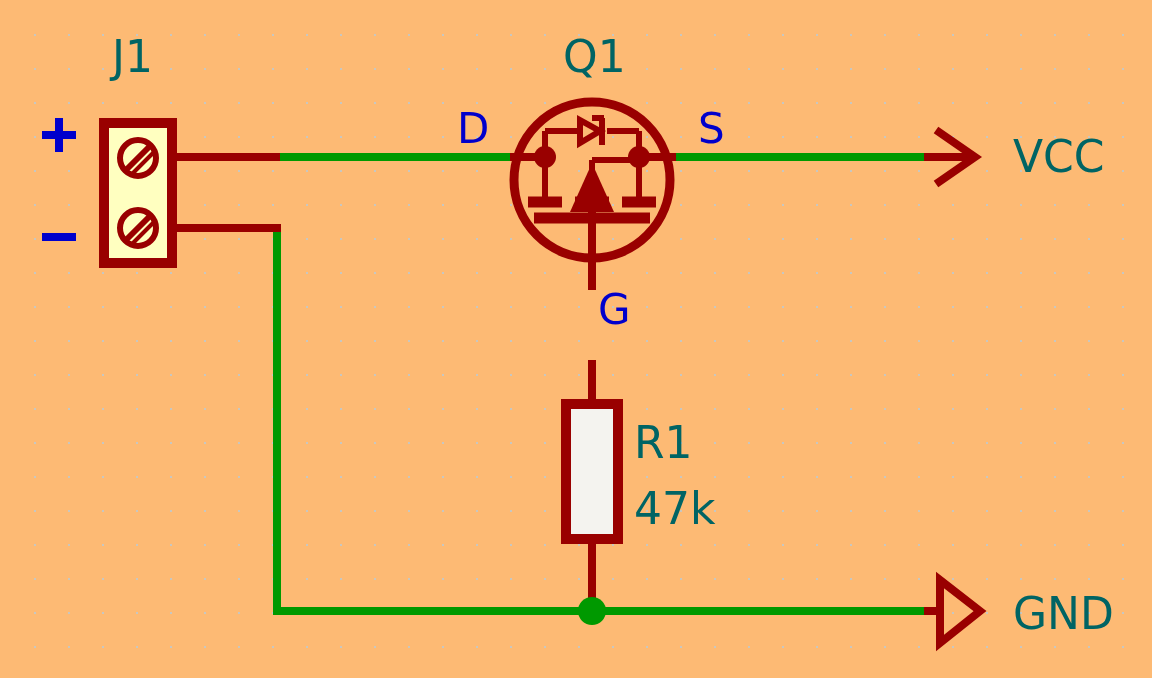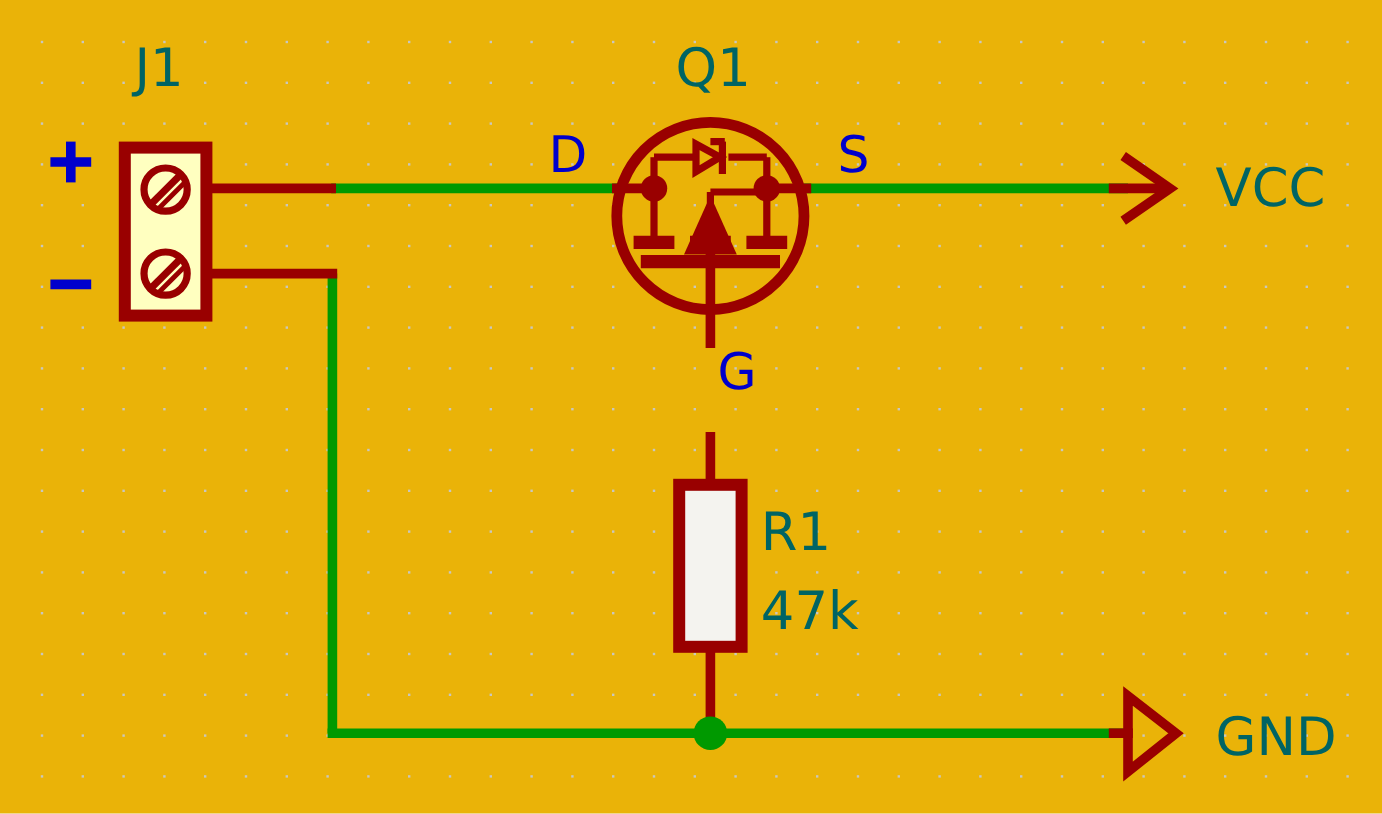--- a/index.html
+++ b/index.html
@@ -8,21 +8,21 @@
     padding: 0;
     background: #f4f3ef;
   }
   body {
     font-family: "Liberation Sans", sans-serif;
   }
   #schematic-canvas {
     position: relative;
     width: 1152px;
     height: 678px;
-    background-color: #eab308;
+    background-color: #fdba74;
     overflow: hidden;
   }
   #schematic-svg {
     display: block;
     width: 1152px;
     height: 678px;
   }
   .grid-dot {
     fill: #c9c7c0;
   }

